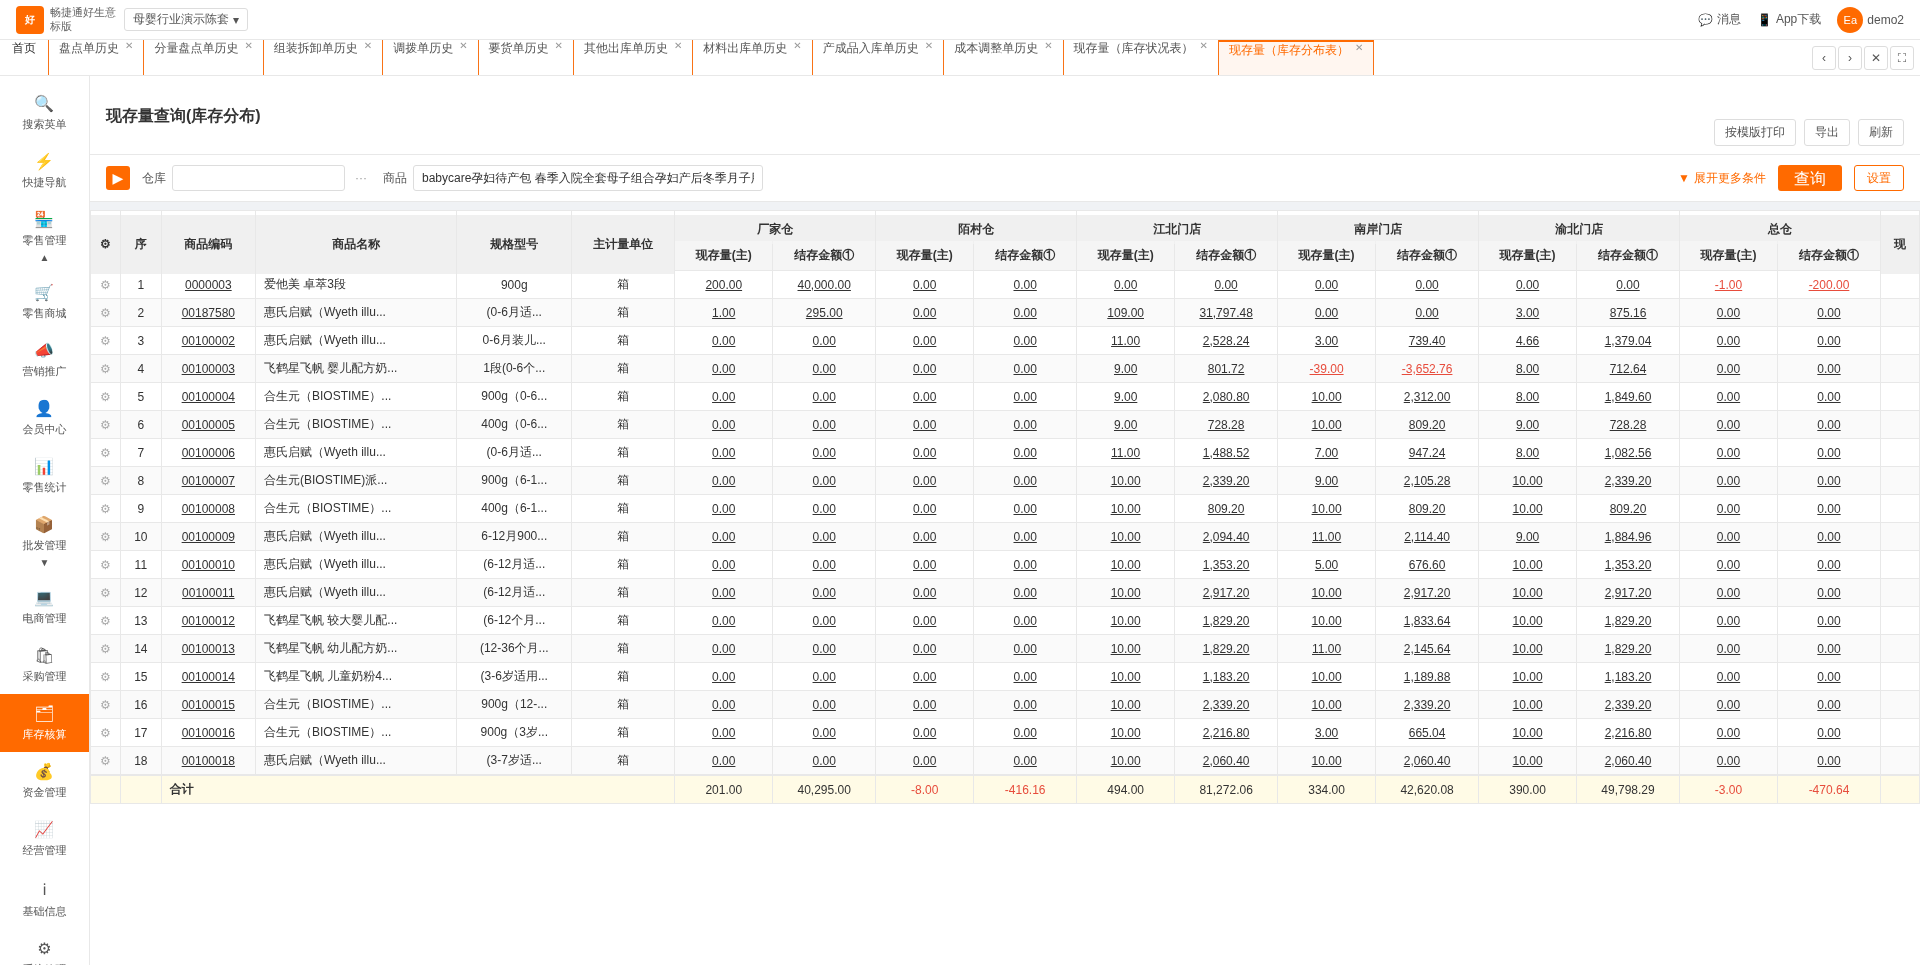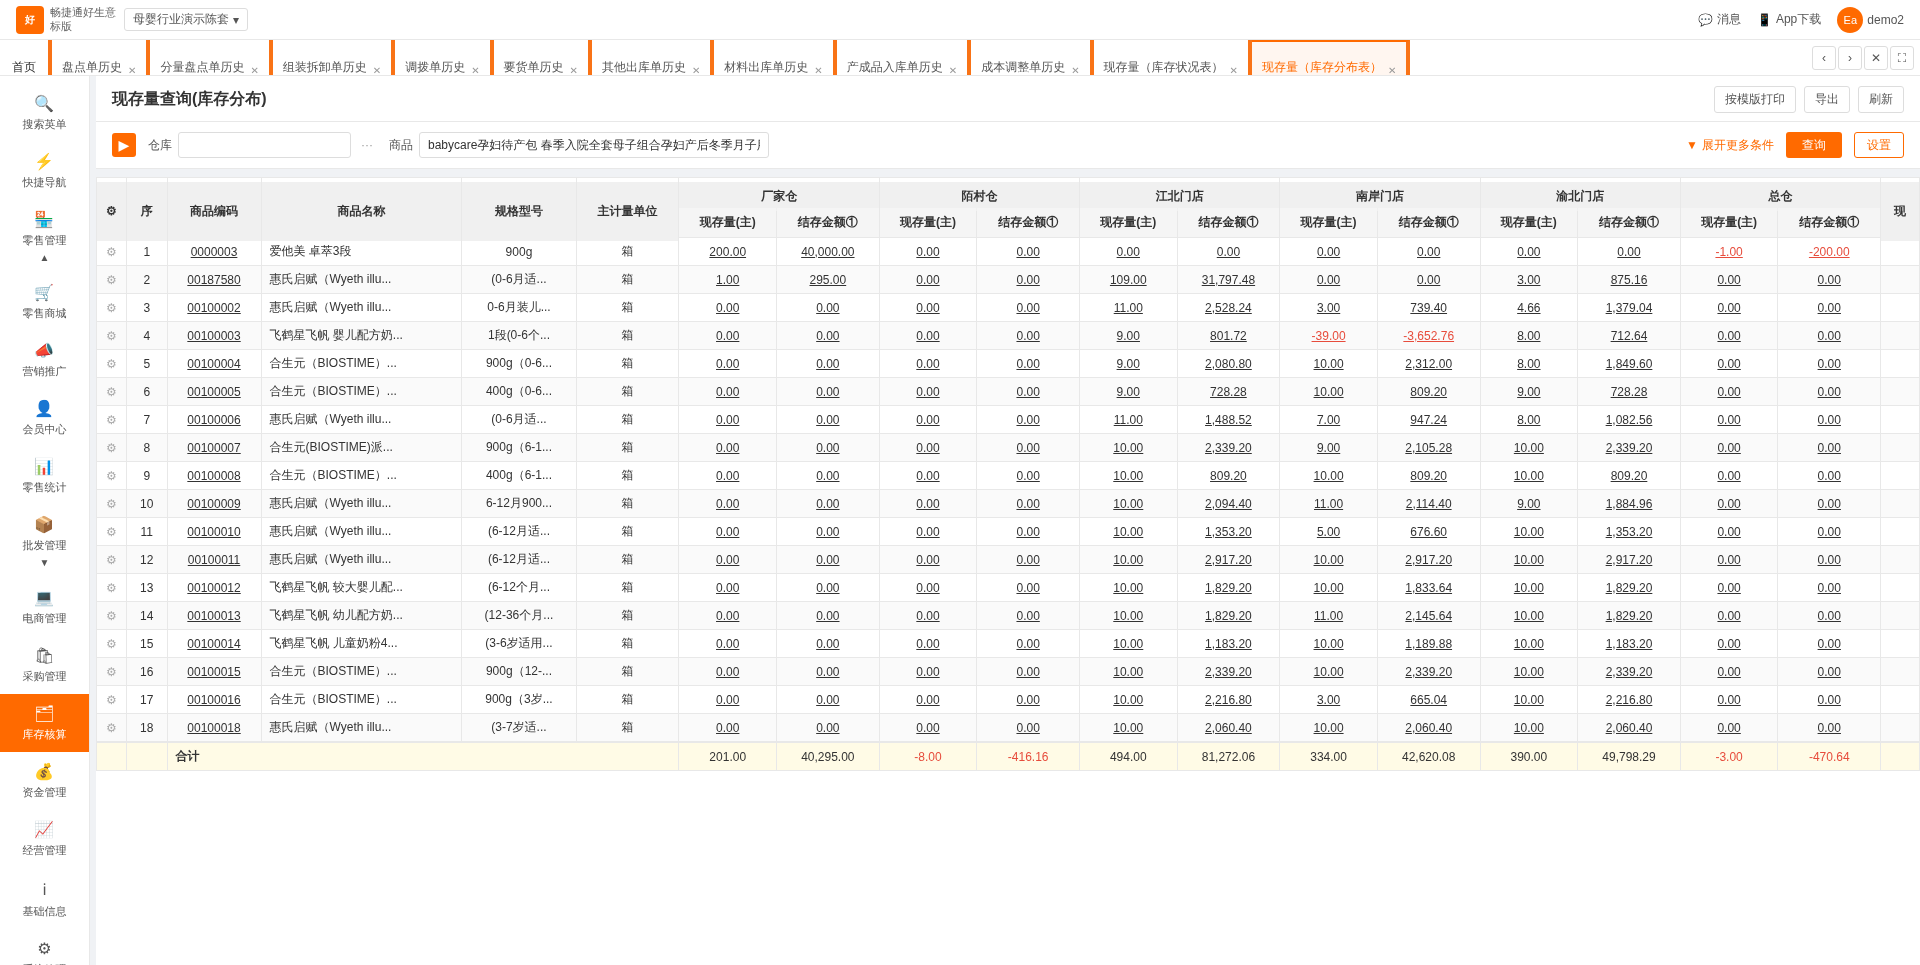--- a/index.html
+++ b/index.html
@@ -12,57 +12,57 @@
     .logo-icon { width: 28px; height: 28px; background: #ff6a00; border-radius: 4px; display: flex; align-items: center; justify-content: center; color: #fff; font-size: 10px; font-weight: bold; }
     .logo-text { font-size: 11px; color: #666; line-height: 1.2; }
     .topbar-dropdown { display: flex; align-items: center; gap: 4px; padding: 2px 8px; border: 1px solid #ddd; border-radius: 3px; cursor: pointer; color: #555; font-size: 12px; }
     .topbar-right { display: flex; align-items: center; gap: 16px; font-size: 12px; color: #555; }
     .topbar-right-item { display: flex; align-items: center; gap: 4px; cursor: pointer; }
     .avatar { width: 26px; height: 26px; background: #ff6a00; border-radius: 50%; display: flex; align-items: center; justify-content: center; color: #fff; font-size: 11px; }
 
     
     .tabbar { height: 36px; background: #fff; display: flex; align-items: center; border-bottom: 1px solid #e8e8e8; overflow: hidden; position: relative; }
     .tabbar-inner { display: flex; align-items: center; flex: 1; overflow: hidden; }
-    .tab-item { display: flex; align-items: flex-end; padding: 0 10px; height: 36px; border-right: 4px solid #f97316; cursor: pointer; white-space: nowrap; font-size: 12px; color: #555; gap: 6px; flex-shrink: 0; }
+    .tab-item { display: flex; align-items: flex-start; padding: 0 10px; height: 36px; border-right: 1px solid #f97316; cursor: pointer; white-space: nowrap; font-size: 12px; color: #555; gap: 6px; flex-shrink: 0; }
     .tab-item.home { background: #fff; color: #333; padding: 0 12px; }
     .tab-item.active { background: #fff6f0; color: #ff6a00; border-top: 2px solid #ff6a00; }
     .tab-close { color: #999; font-size: 10px; cursor: pointer; }
     .tab-controls { display: flex; align-items: center; gap: 2px; padding: 0 6px; }
     .tab-ctrl-btn { width: 24px; height: 24px; border: 1px solid #ddd; border-radius: 3px; display: flex; align-items: center; justify-content: center; cursor: pointer; background: #fff; font-size: 12px; color: #555; }
 
     
     .main-layout { display: flex; height: calc(965px - 40px - 36px); }
 
     
     .sidebar { width: 90px; background: #fff; border-right: 1px solid #e8e8e8; display: flex; flex-direction: column; align-items: center; padding-top: 8px; overflow-y: auto; }
     .sidebar-item { width: 100%; display: flex; flex-direction: column; align-items: center; padding: 10px 4px; cursor: pointer; color: #555; font-size: 11px; gap: 4px; }
     .sidebar-item.active { background: #ff6a00; color: #fff; }
     .sidebar-icon { font-size: 16px; }
     .sidebar-item.has-sub { position: relative; }
     .sidebar-sub-arrow { font-size: 10px; }
 
     
-    .content { flex: 1; overflow: auto; display: flex; flex-direction: column; padding-left: 6px; }
+    .content { flex: 1; overflow: auto; display: flex; flex-direction: column; }
     .page-header { background: #fff; padding: 10px 16px 0; border-bottom: 1px solid #e8e8e8; display: flex; align-items: center; justify-content: space-between; }
     .page-title { font-size: 16px; font-weight: bold; color: #333; padding-bottom: 8px; }
     .page-header-actions { display: flex; gap: 8px; padding-bottom: 8px; }
-    .btn-outline { padding: 4px 10px; border: 1px solid #ddd; border-radius: 3px; background: #fff; cursor: pointer; font-size: 12px; color: #555; display: flex; align-items: center; gap: 4px; }
+    .btn-outline { padding: 4px 10px; border: 1px solid #ddd; border-radius: 3px; background: #fff; cursor: pointer; font-size: 12px; color: #555; display: flex; align-items: center; gap: 4px; margin-top: 33px; }
 
     
     .filter-area { background: #fff; padding: 10px 16px; border-bottom: 1px solid #e8e8e8; }
     .filter-row { display: flex; align-items: center; gap: 12px; }
     .filter-expand { width: 24px; height: 24px; background: #ff6a00; border-radius: 3px; display: flex; align-items: center; justify-content: center; color: #fff; cursor: pointer; font-size: 14px; flex-shrink: 0; }
     .filter-field { display: flex; align-items: center; gap: 6px; }
     .filter-label { color: #555; font-size: 12px; white-space: nowrap; }
     .filter-input { border: 1px solid #ddd; border-radius: 3px; padding: 3px 8px; font-size: 12px; color: #333; min-width: 80px; height: 26px; }
     .filter-input-long { min-width: 350px; }
     .filter-input-color { min-width: 300px; }
     .filter-dots { color: #999; cursor: pointer; padding: 0 4px; }
     .filter-expand-btn { display: flex; align-items: center; gap: 4px; color: #ff6a00; cursor: pointer; font-size: 12px; margin-left: auto; }
-    .search-btn { padding: 4px 16px; background: #ff6a00; border: none; border-radius: 3px; color: #fff; cursor: pointer; font-size: 12px; height: 26px; }
+    .search-btn { padding: 4px 16px; background: #ff6a00; border: none; border-radius: 3px; color: #fff; cursor: pointer; font-size: 16px; height: 26px; }
     .setting-btn { padding: 4px 12px; background: #fff; border: 1px solid #ff6a00; border-radius: 3px; color: #ff6a00; cursor: pointer; font-size: 12px; height: 26px; }
 
     
     .table-wrapper { flex: 1; overflow: auto; background: #fff; margin-top: 8px; }
     table { width: 100%; border-collapse: collapse; font-size: 12px; }
     thead tr th { background: #f5f5f5; border: 1px solid #e8e8e8; padding: 6px 8px; text-align: center; font-weight: 600; color: #333; white-space: nowrap; position: sticky; top: 4px; z-index: 2; }
     thead tr.header-group th { background: #f0f0f0; }
     tbody tr td { border: 1px solid #e8e8e8; padding: 5px 8px; text-align: center; white-space: nowrap; color: #333; }
     tbody tr:nth-child(even) td { background: #fafafa; }
     .td-num { text-decoration: underline; cursor: pointer; margin-left: 15px; }

